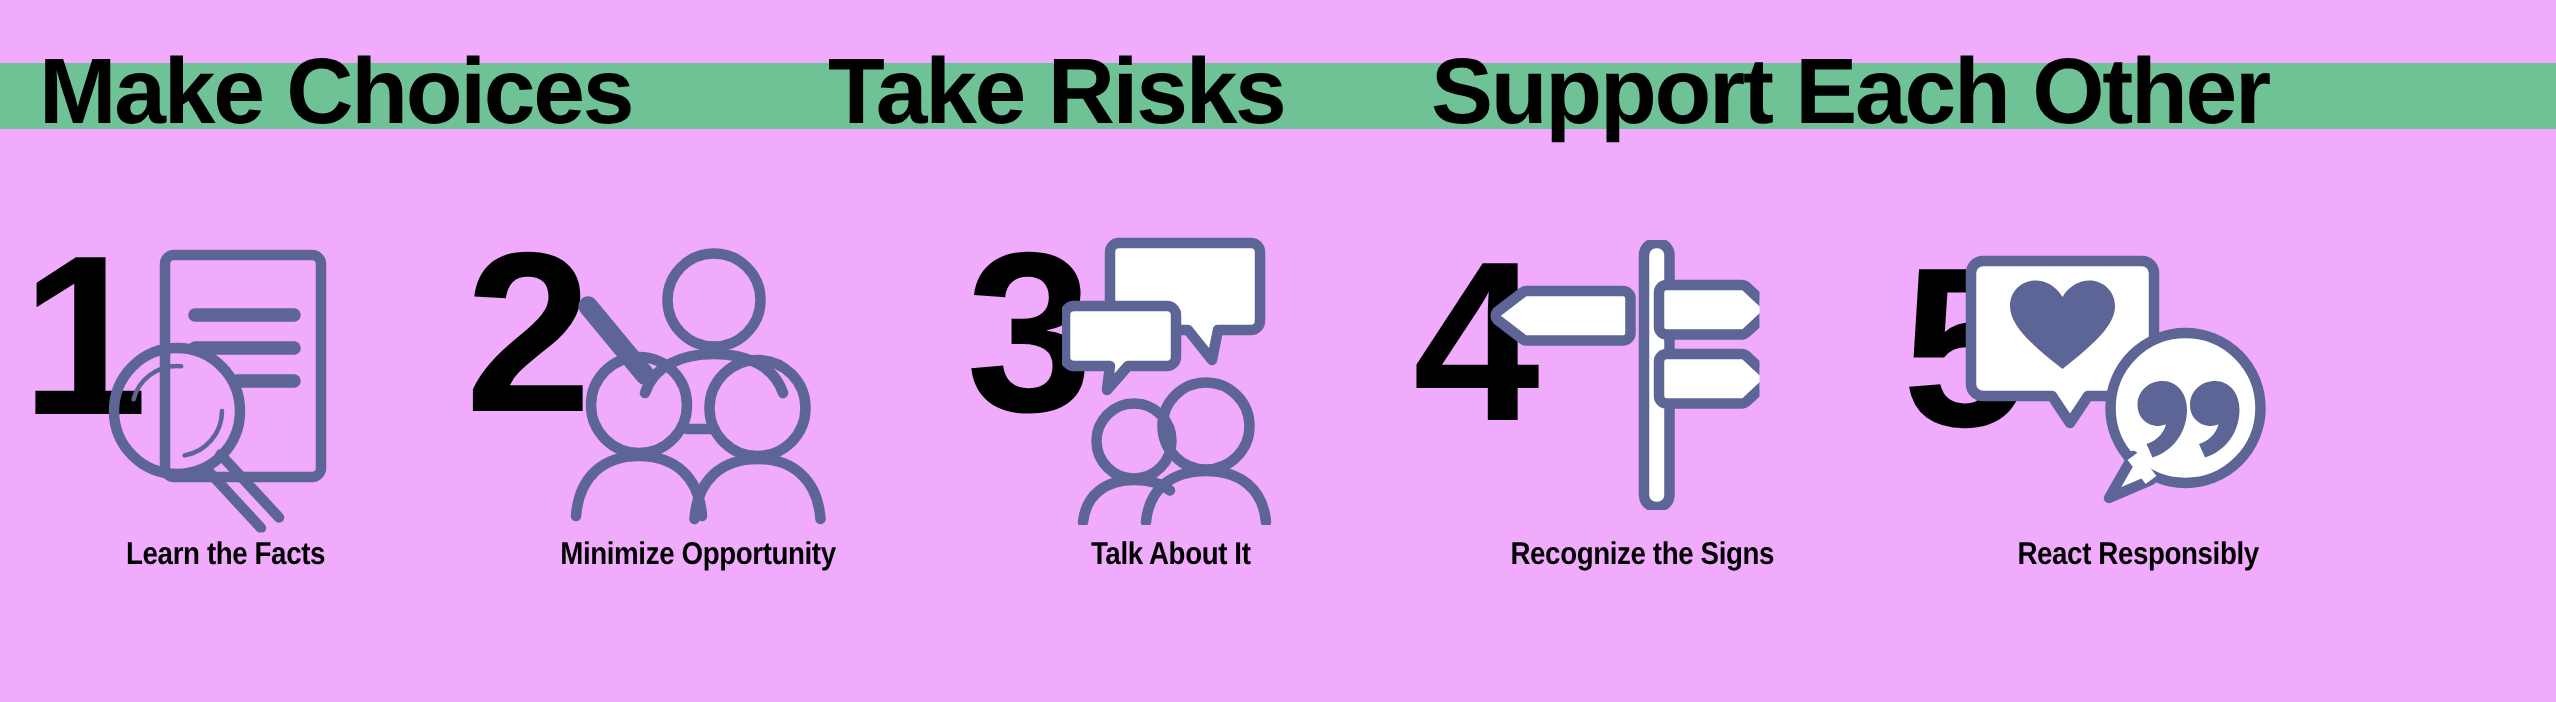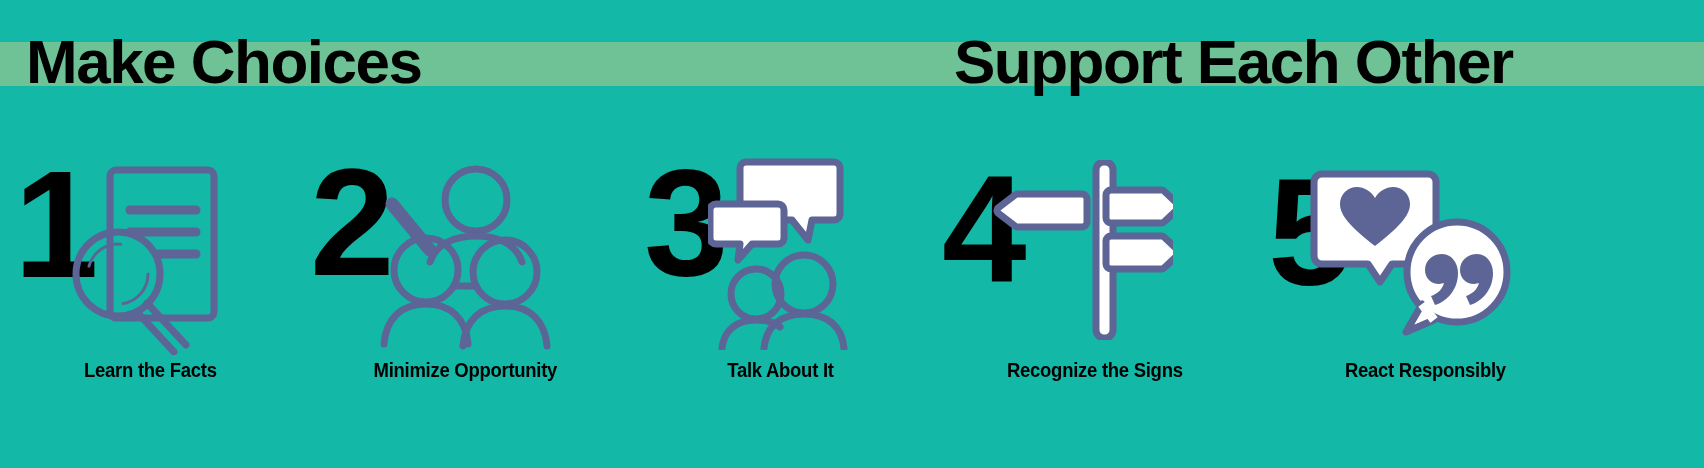--- a/index.html
+++ b/index.html
@@ -5,21 +5,21 @@
   * { margin:0; padding:0; box-sizing:border-box; }
   html, body {
     width:1704px; height:468px;
     background:#ffffff;
     font-family:"Liberation Sans", sans-serif;
     overflow:hidden;
   }
   #poster {
     position:relative;
     width:1704px; height:468px;
-    background:#14b8a6;
+    background:#f0abfc;
   }
 
   
   #header-band {
     position:absolute;
     left:0; top:0;
     width:1704px; height:120px;
   }
   #green-stripe {
     position:absolute;
@@ -113,20 +113,21 @@
   .s5-icon { left:50px;  top:38px; }
 </style>
 </head>
 <body>
 
 <div id="poster">
 
   <div id="header-band">
     <div id="green-stripe"></div>
     <div class="headline" id="headline-1">Make Choices</div>
+    <div class="headline" id="headline-2">Take Risks</div>
     <div class="headline" id="headline-3">Support Each Other</div>
   </div>
 
   <div id="steps-row">
 
     <div class="step step-1">
       <div class="step-art">
         <div class="step-number s1-num">1</div>
         <svg class="step-icon s1-icon" width="170" height="195" viewBox="0 0 170 195">
           <g fill="none" stroke="#5c6596" stroke-width="7" stroke-linecap="round" stroke-linejoin="round">

